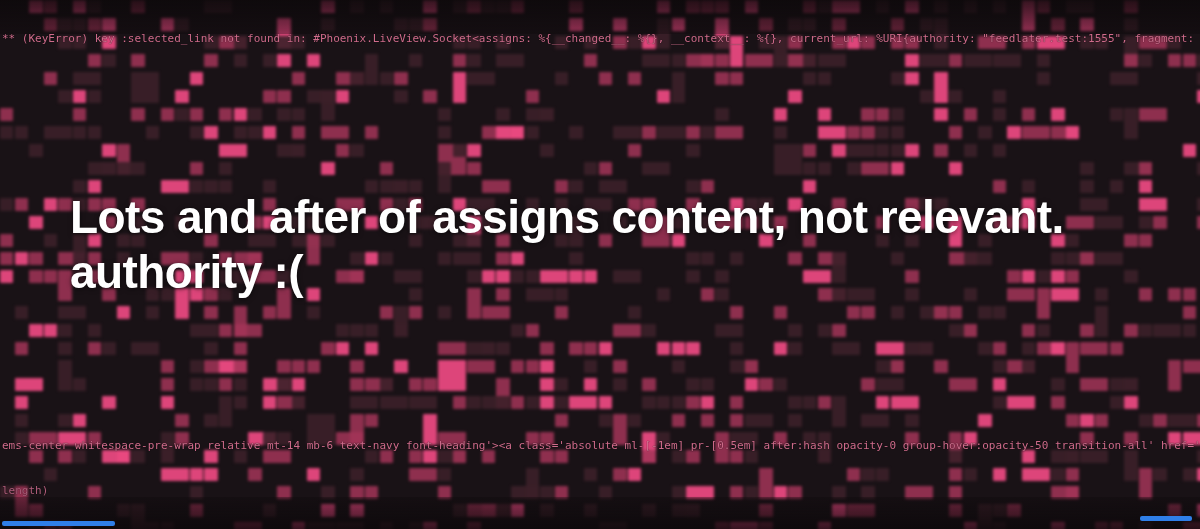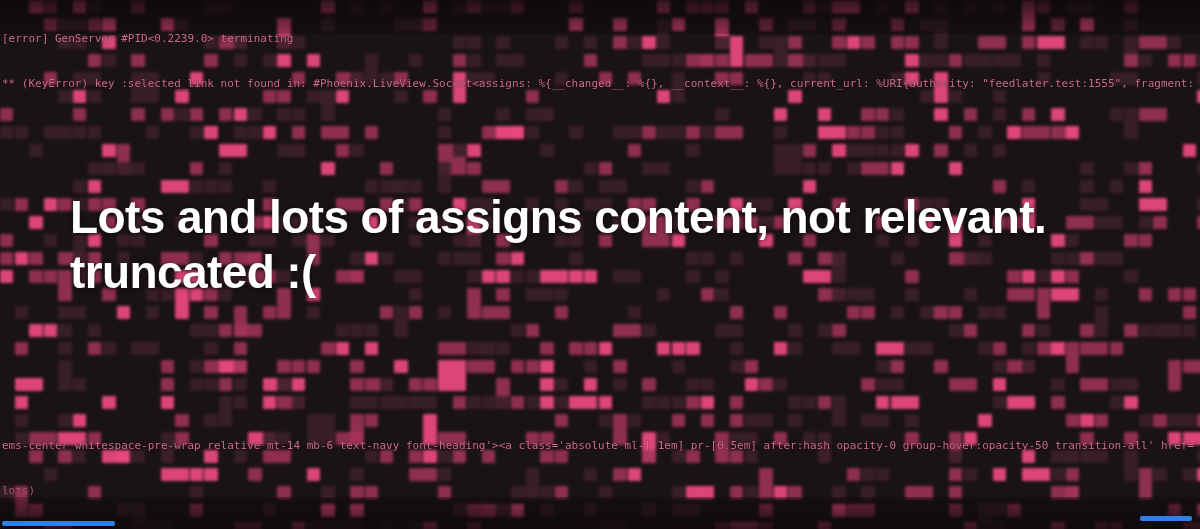--- a/index.html
+++ b/index.html
@@ -976,30 +976,29 @@
       <div class="blk" style="left: 1095px; top: 522px; width: 13.4px; height: 13px; background: rgb(163, 53, 88); opacity: 0.85;"></div>
       <div class="blk" style="left: 1109.6px; top: 522px; width: 13.4px; height: 13px; background: rgb(163, 53, 88); opacity: 0.85;"></div>
       <div class="blk" style="left: 1138.8px; top: 522px; width: 13.4px; height: 13px; background: rgb(60, 32, 41); opacity: 0.9;"></div>
       <div class="blk" style="left: 1182.6px; top: 522px; width: 28px; height: 13px; background: rgb(163, 53, 88); opacity: 0.85;"></div>
     </div>
 
   <div class="log-shade" id="shade-top"></div>
   <div class="log-shade" id="shade-bottom"></div>
 
   <div class="log-band" id="log-top">
-    <span class="log-line">[error] GenServer #PID&lt;0.2239.0&gt; terminating</span>
     <span class="log-line">** (KeyError) key :selected_link not found in: #Phoenix.LiveView.Socket&lt;assigns: %{__changed__: %{}, __context__: %{}, current_url: %URI{authority: "feedlater.test:1555", fragment: nil, host: "feedlater.test", pa</span>
   </div>
 
   <div class="log-band" id="log-bottom">
     <span class="log-line">ems-center whitespace-pre-wrap relative mt-14 mb-6 text-navy font-heading'&gt;&lt;a class='absolute ml-[-1em] pr-[0.5em] after:hash opacity-0 group-hover:opacity-50 transition-all' href='#what-are-we-going-to-bui (trun</span>
-    <span class="log-line dim">lots)</span>
+    <span class="log-line dim">length)</span>
   </div>
 
   <div id="headline">
-    <span class="hl">Lots and lots of assigns content, not relevant.</span>
-    <span class="hl">truncated :(</span>
+    <span class="hl">Lots and after of assigns content, not relevant.</span>
+    <span class="hl">authority :(</span>
   </div>
 
   <div class="scrollbar" id="scroll-left"></div>
   <div class="scrollbar" id="scroll-right"></div>
 
 </div>
 
 </body></html>

